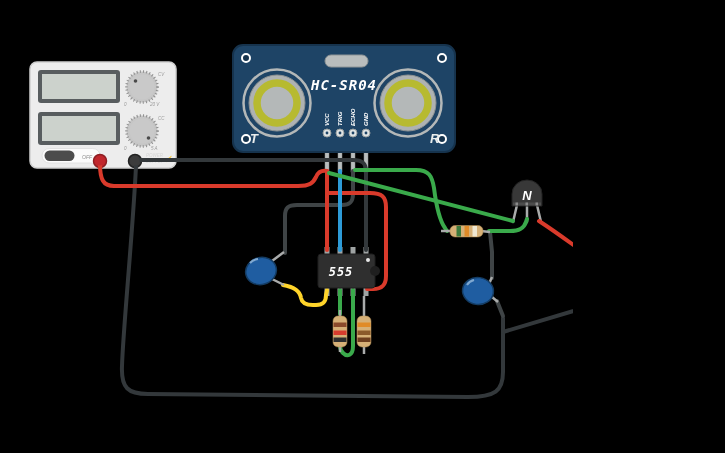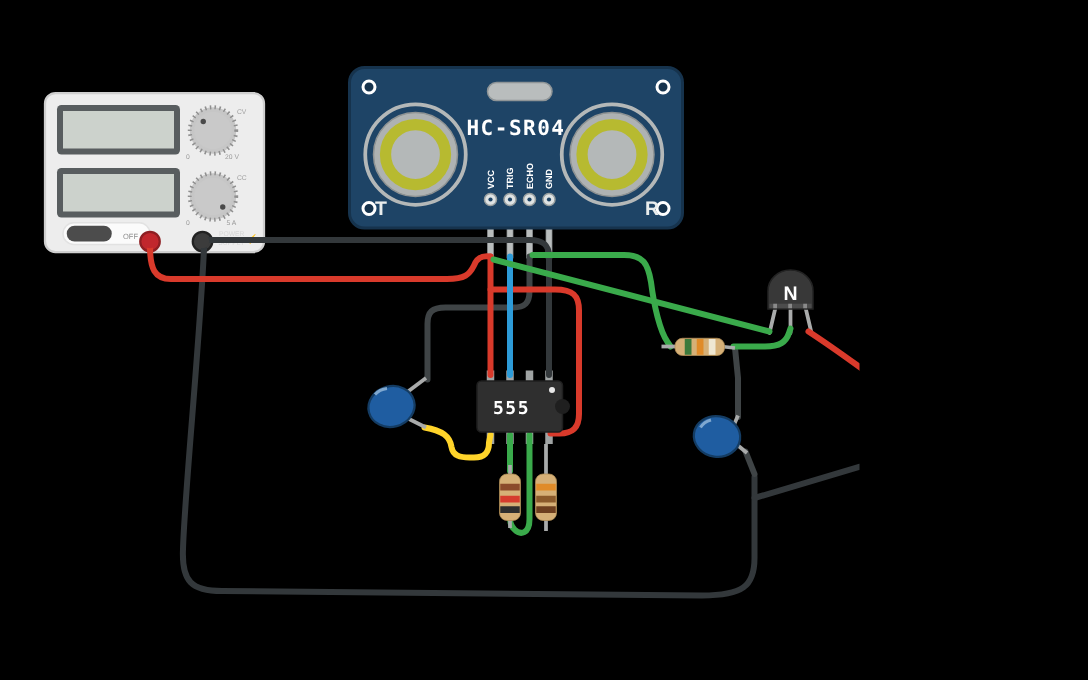--- a/index.html
+++ b/index.html
@@ -1,17 +1,17 @@
 <!DOCTYPE html>
 <html><head>
 <meta charset="utf-8">
 <style>
   html,body{margin:0;padding:0;background:#000;}
   .canvas{position:relative;width:573px;height:453px;background:#000;overflow:hidden;
-          font-family:"Liberation Sans",sans-serif;}
+          font-family:"Liberation Sans",sans-serif;font-style:italic;}
   svg{position:absolute;left:0;top:0;}
   text{user-select:none;}
   .mono{font-family:"DejaVu Sans Mono",monospace;}
   .sans{font-family:"Liberation Sans",sans-serif;}
 </style>
 </head>
 <body>
 
 <div class="canvas">
 <svg width="725" height="453" viewBox="0 0 725 453">

